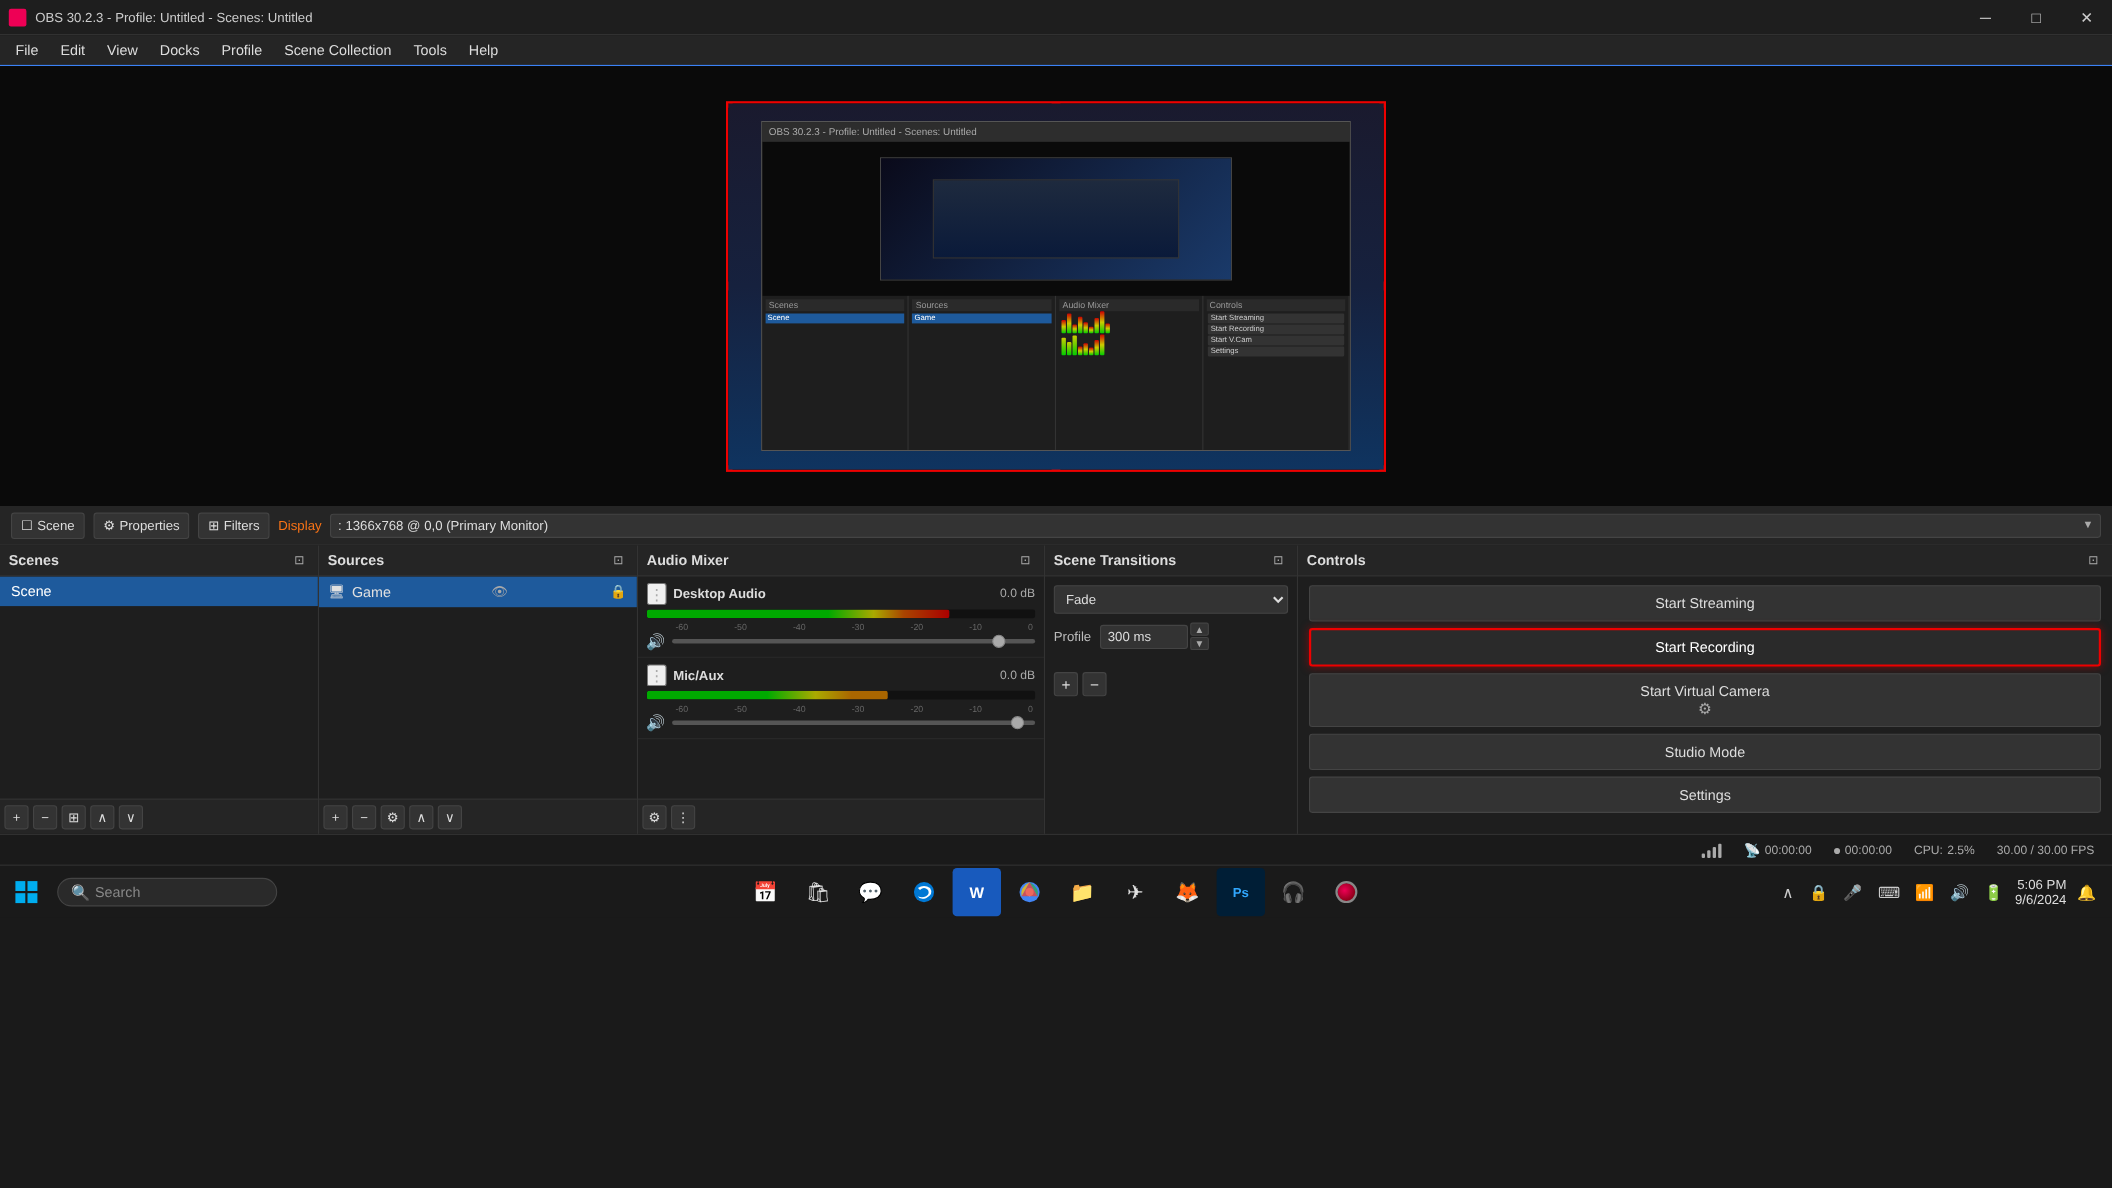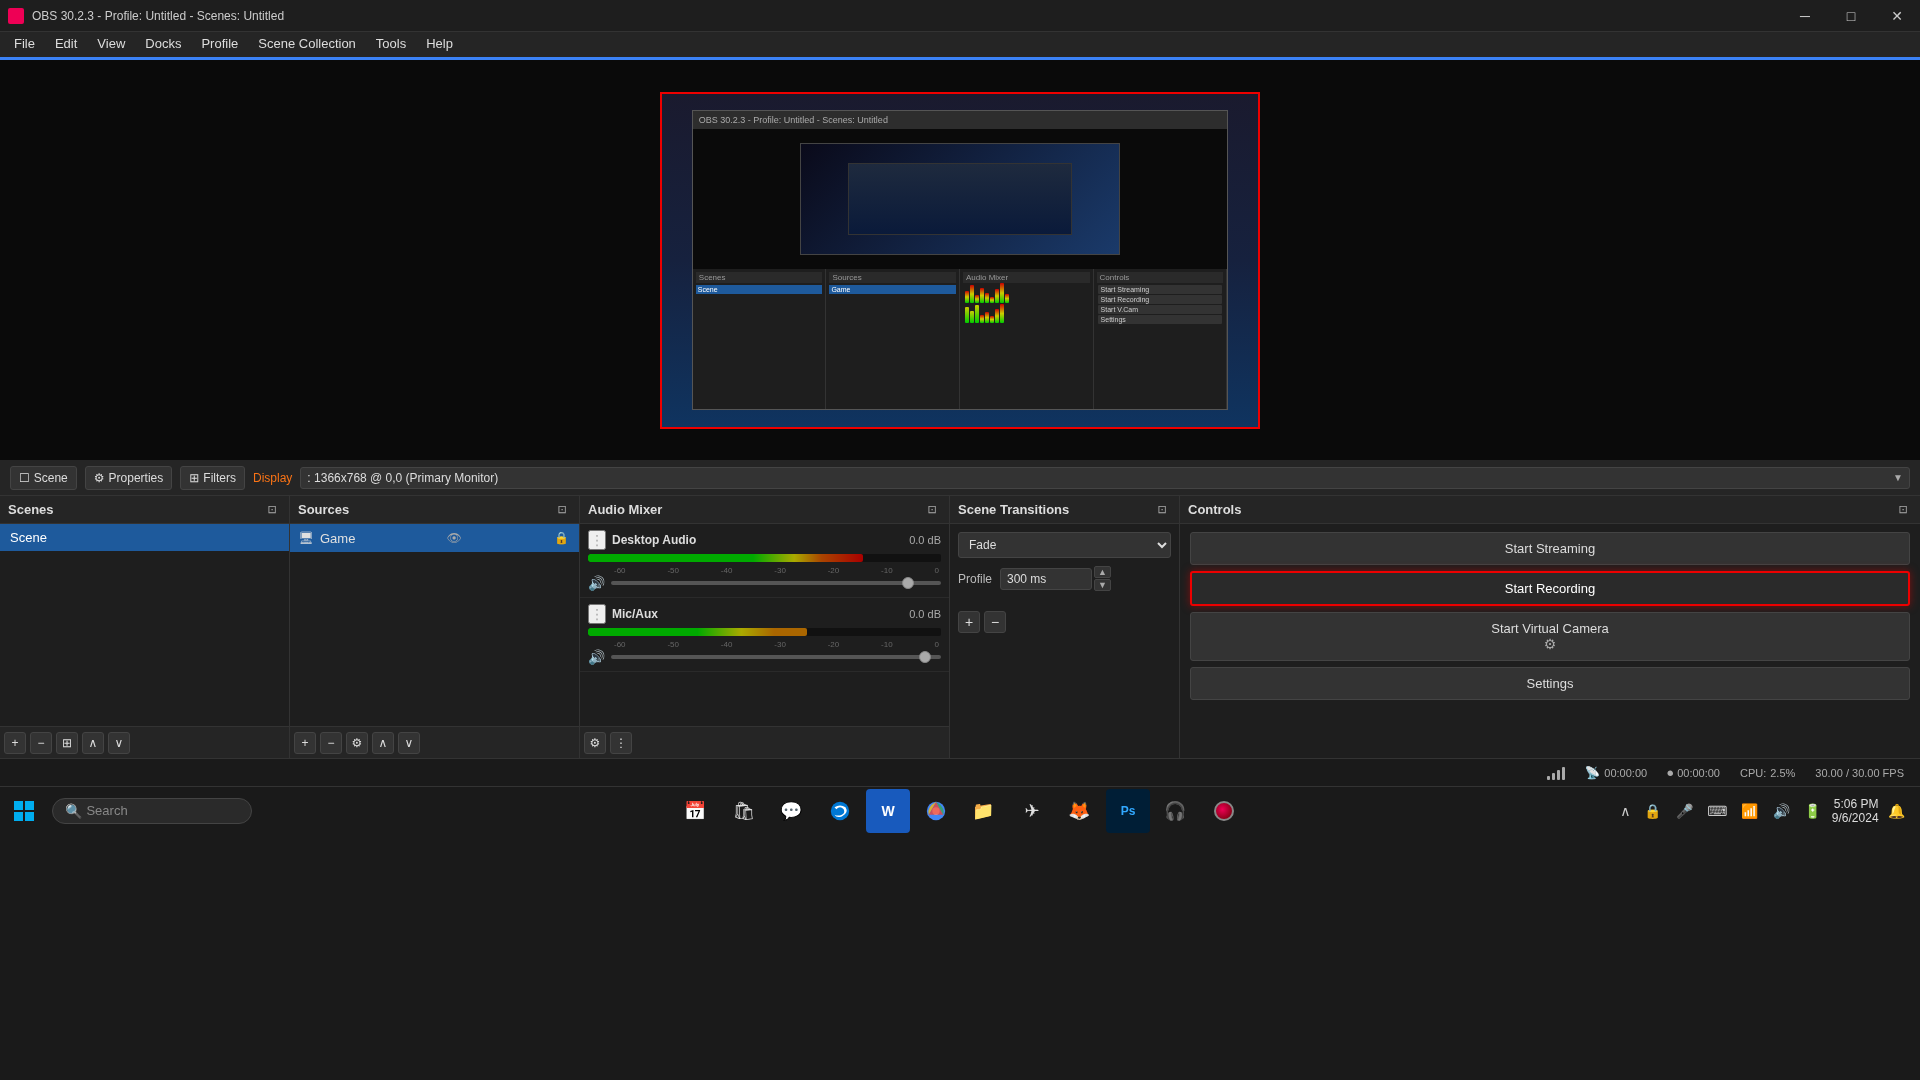--- a/index.html
+++ b/index.html
@@ -55,23 +55,23 @@
       font-size: 14px;
       cursor: pointer;
     }
 
     
     #menubar {
       width: 100%;
       height: 28px;
       background: #252525;
       display: flex;
-      align-items: flex-start;
+      align-items: center;
       padding: 0 4px;
-      border-bottom: 3px solid #3b82f6;
+      border-bottom: 1px solid #3b82f6;
     }
     .menu-item {
       padding: 4px 10px;
       cursor: pointer;
       font-size: 13px;
       color: #ddd;
       border-radius: 3px;
     }
 
     
@@ -453,21 +453,21 @@
       font-size: 12px;
       color: #bbb;
     }
     .trans-input {
       background: #333;
       border: 1px solid #444;
       color: #ddd;
       padding: 3px 6px;
       border-radius: 3px;
       font-size: 12px;
-      width: 92px;
+      width: 80px;
     }
     .trans-footer {
       display: flex;
       gap: 4px;
       padding: 4px 8px;
     }
     .trans-add-btn, .trans-del-btn {
       width: 22px;
       height: 22px;
       background: #333;
@@ -915,20 +915,21 @@
         <button class="panel-icon-btn">⊡</button>
       </div>
     </div>
     <div class="controls-content">
       <button class="ctrl-btn">Start Streaming</button>
       <button class="ctrl-btn record-active">Start Recording</button>
       <button class="ctrl-btn virtual-cam">
         <span>Start Virtual Camera</span>
         <span class="ctrl-gear">⚙</span>
       </button>
+      <button class="ctrl-btn">Studio Mode</button>
       <button class="ctrl-btn">Settings</button>
     </div>
   </div>
 
 </div>
 
 <div id="statusbar">
   <div class="status-item">
     <div class="signal-bars">
       <div class="signal-bar" style="height:4px"></div>

